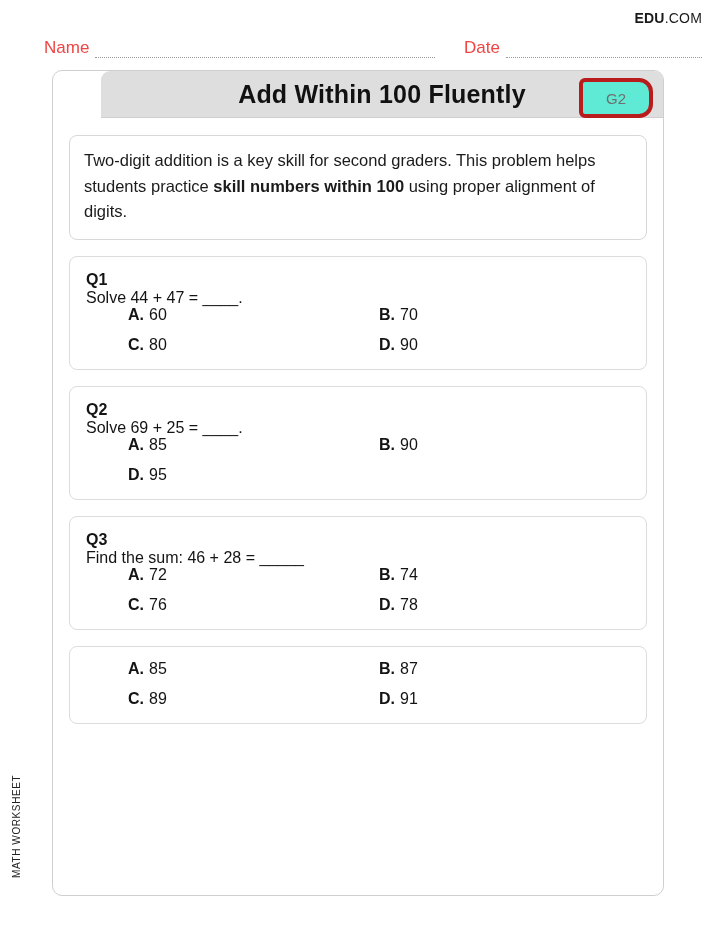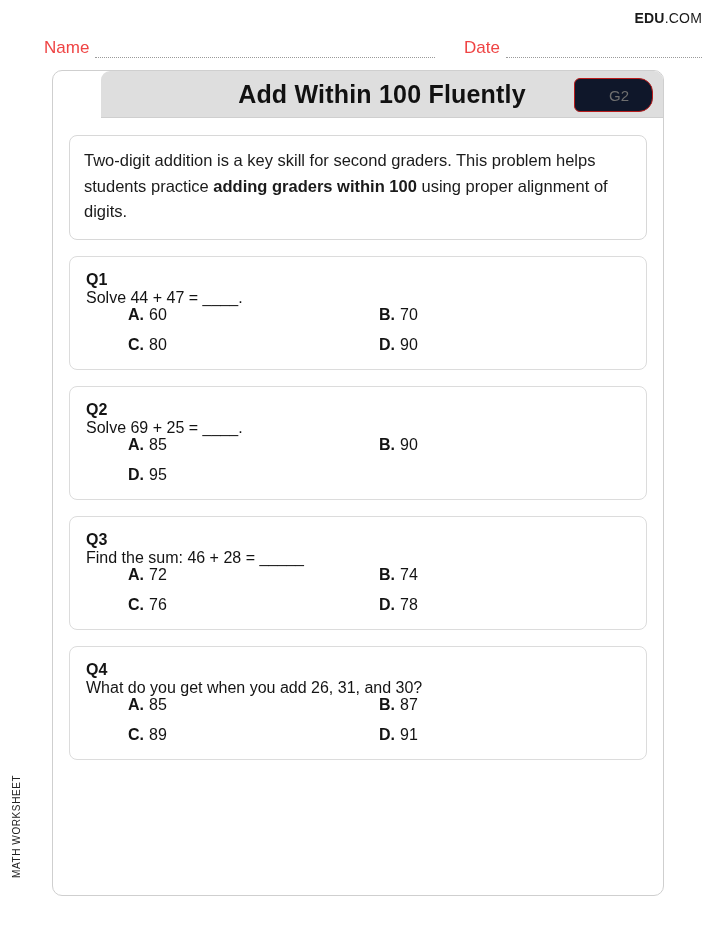--- a/index.html
+++ b/index.html
@@ -90,30 +90,29 @@
     font-weight: bold;
     color: #111;
     letter-spacing: 0.2px;
   }
   .grade-badge {
     position: absolute;
     right: 10px;
     top: 7px;
     width: 66px;
     height: 32px;
-    background: #0f172a;
-    border: 1px solid #b91c1c;
+    background: #5eead4;
+    border: 4px solid #b91c1c;
     border-radius: 6px 14px 14px 6px;
     display: flex;
     align-items: center;
     justify-content: center;
     font-size: 15px;
     color: #6f6f6f;
     font-weight: normal;
-    padding-left: 11px;
   }
 
   
   .intro {
     margin: 17px 16px 0 16px;
     border: 1px solid #d8d8d8;
     border-radius: 8px;
     padding: 12px 14px 14px 14px;
     font-size: 16.5px;
     line-height: 1.55;
@@ -195,21 +194,21 @@
 </div>
 
 <div class="sheet">
 
   <div class="title-bar">
     <div class="title">Add Within 100 Fluently</div>
     <div class="grade-badge">G2</div>
   </div>
 
   <div class="intro">
-    <span>Two-digit addition is a key skill for second graders. This problem helps students practice </span><b>adding graders within 100</b><span> using proper alignment of digits.</span>
+    <span>Two-digit addition is a key skill for second graders. This problem helps students practice </span><b>skill numbers within 100</b><span> using proper alignment of digits.</span>
   </div>
 
   <div class="q-card">
     <div class="q-line">
       <span class="q-num">Q1</span>
       <span class="q-text">Solve 44 + 47 = ____.</span>
     </div>
     <div class="options">
       <div class="opt"><span class="key">A.</span><span>60</span></div>
       <div class="opt"><span class="key">B.</span><span>70</span></div>
@@ -237,24 +236,20 @@
     </div>
     <div class="options">
       <div class="opt"><span class="key">A.</span><span>72</span></div>
       <div class="opt"><span class="key">B.</span><span>74</span></div>
       <div class="opt"><span class="key">C.</span><span>76</span></div>
       <div class="opt"><span class="key">D.</span><span>78</span></div>
     </div>
   </div>
 
   <div class="q-card">
-    <div class="q-line">
-      <span class="q-num">Q4</span>
-      <span class="q-text">What do you get when you add 26, 31, and 30?</span>
-    </div>
     <div class="options">
       <div class="opt"><span class="key">A.</span><span>85</span></div>
       <div class="opt"><span class="key">B.</span><span>87</span></div>
       <div class="opt"><span class="key">C.</span><span>89</span></div>
       <div class="opt"><span class="key">D.</span><span>91</span></div>
     </div>
   </div>
 
 </div>
 

